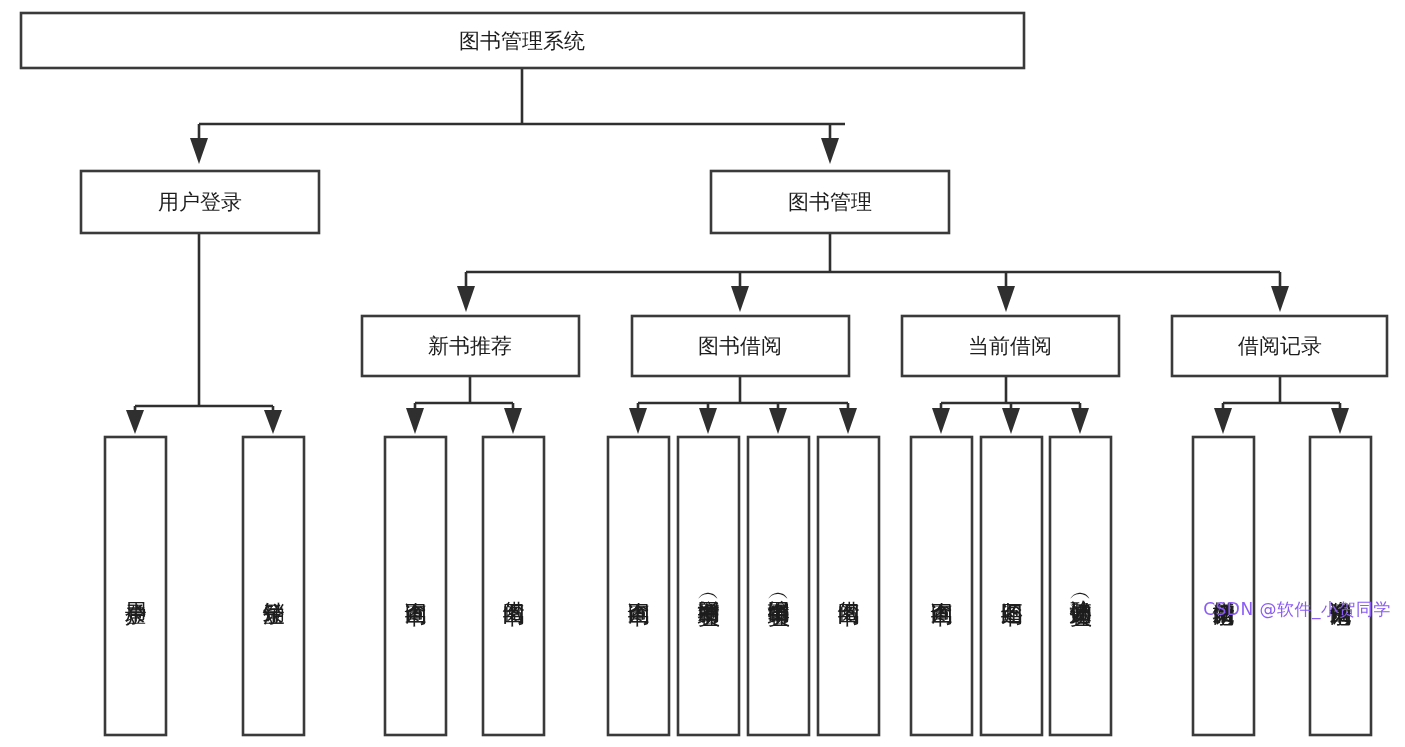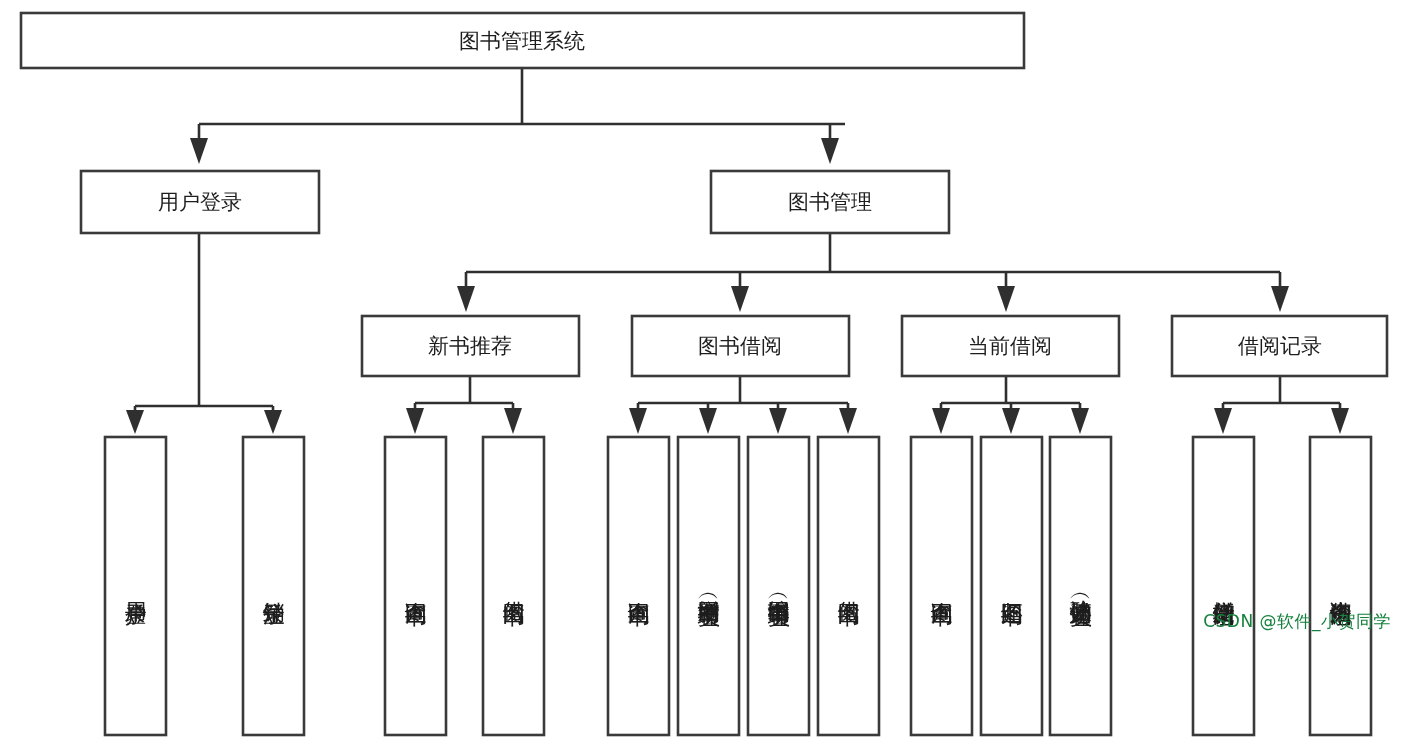--- a/index.html
+++ b/index.html
@@ -56,24 +56,24 @@
     line-height: 1.12;
     color: #1d1d1d;
     letter-spacing: 1px;
     text-align: center;
     white-space: nowrap;
     pointer-events: none;
   }
   .watermark {
     position: absolute;
     right: 14px;
-    bottom: 6px;
+    bottom: 18px;
     font-family: "DejaVu Sans", "Liberation Sans", sans-serif;
     font-size: 17px;
-    color: #15803d;
+    color: #8b5cf6;
     letter-spacing: 0.5px;
     white-space: nowrap;
   }
 </style>
 </head>
 <body>
 
 <div id="diagram-root">
 
   <svg id="tree-svg" viewBox="0 0 1405 747">

